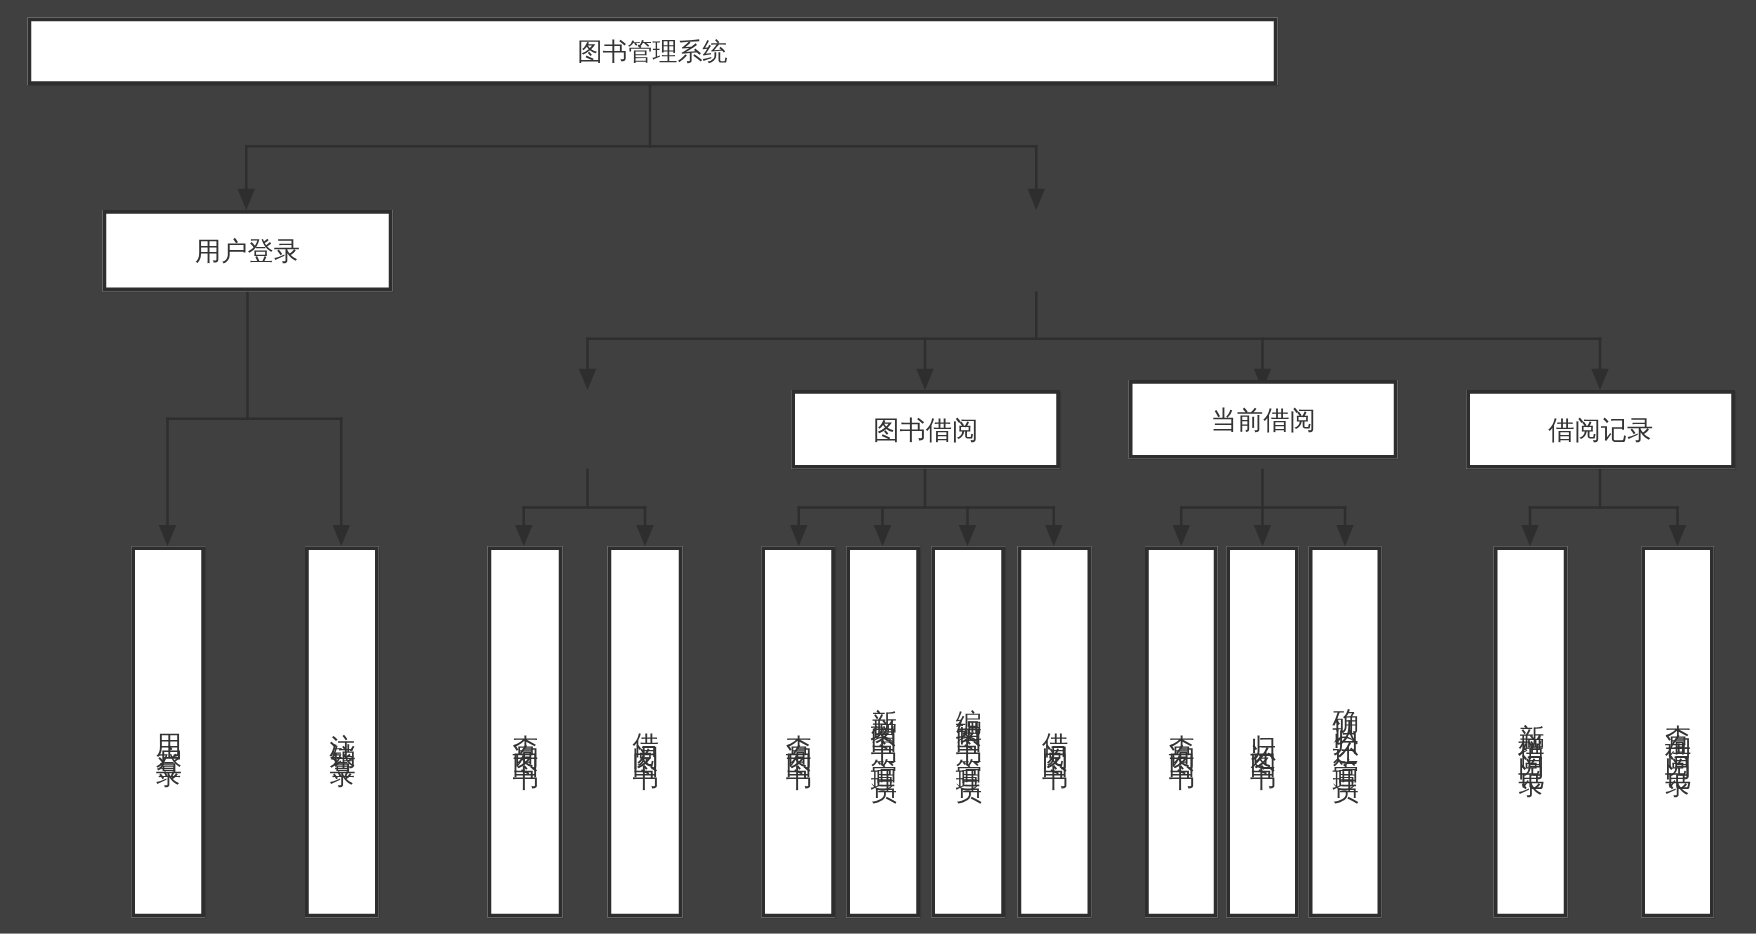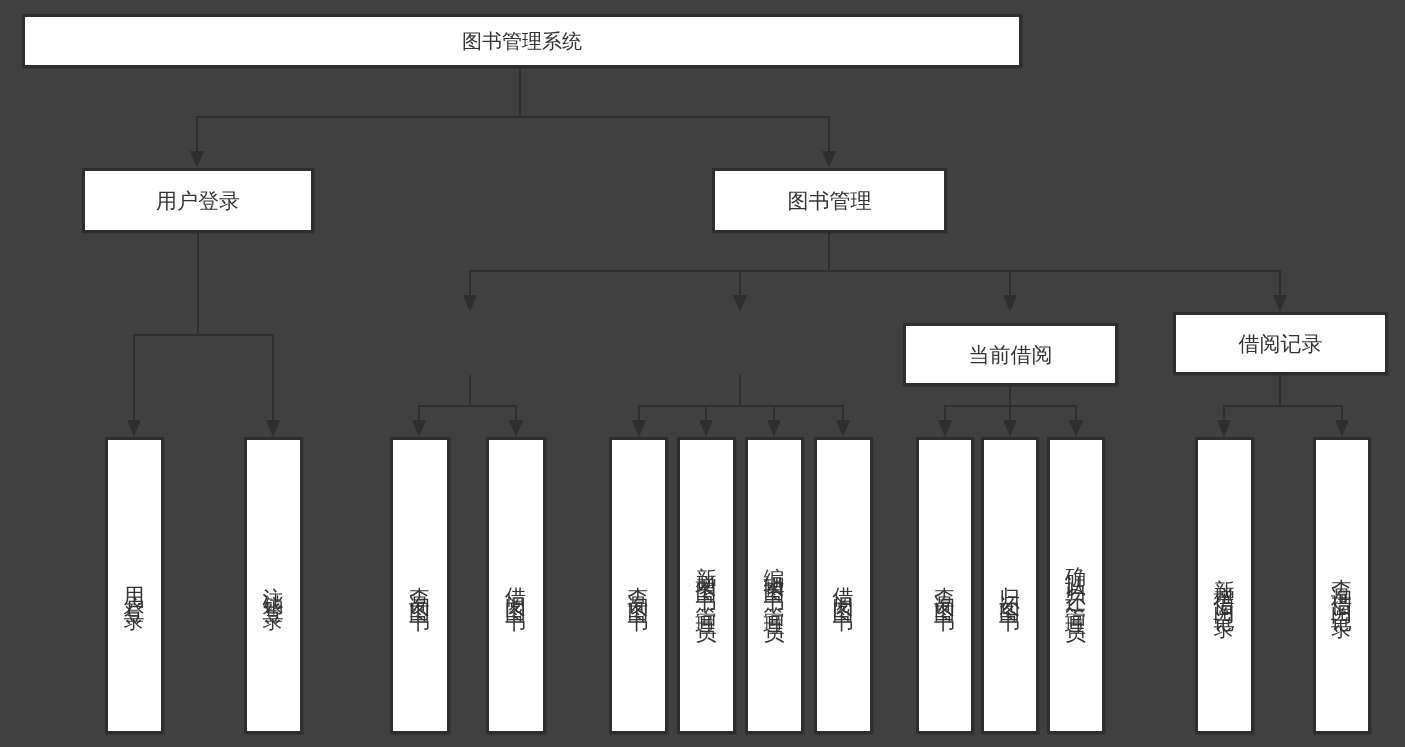--- a/index.html
+++ b/index.html
@@ -103,23 +103,23 @@
   <div class="arr" style="left:836px;top:420px"></div>
   <div class="arr" style="left:938px;top:420px"></div>
   <div class="arr" style="left:1003px;top:420px"></div>
   <div class="arr" style="left:1069px;top:420px"></div>
   <div class="arr" style="left:1217px;top:420px"></div>
   <div class="arr" style="left:1335px;top:420px"></div>
 
   <div class="box" style="left:22px;top:14px;width:1000px;height:54px;font-size:20px">图书管理系统</div>
 
   <div class="box" style="left:82px;top:168px;width:232px;height:65px">用户登录</div>
-  <div class="box" style="left:712px;top:168px;width:235px;height:65px">图书管理</div>
 
-  <div class="box" style="left:903px;top:323px;width:215px;height:63px">当前借阅</div>
+  <div class="box" style="left:633px;top:312px;width:215px;height:63px">图书借阅</div>
+  <div class="box" style="left:903px;top:304px;width:215px;height:63px">当前借阅</div>
   <div class="box" style="left:1173px;top:312px;width:215px;height:63px">借阅记录</div>
 
   <div class="box vbox" style="left:105px;top:437px;width:59px;height:297px">用户登录</div>
   <div class="box vbox" style="left:244px;top:437px;width:59px;height:297px">注销登录</div>
 
   <div class="box vbox" style="left:390px;top:437px;width:60px;height:297px">查询图书</div>
   <div class="box vbox" style="left:486px;top:437px;width:60px;height:297px">借阅图书</div>
 
   <div class="box vbox" style="left:609px;top:437px;width:59px;height:297px">查询图书</div>
   <div class="box vbox" style="left:677px;top:437px;width:59px;height:297px">新增图书（管理员）</div>

